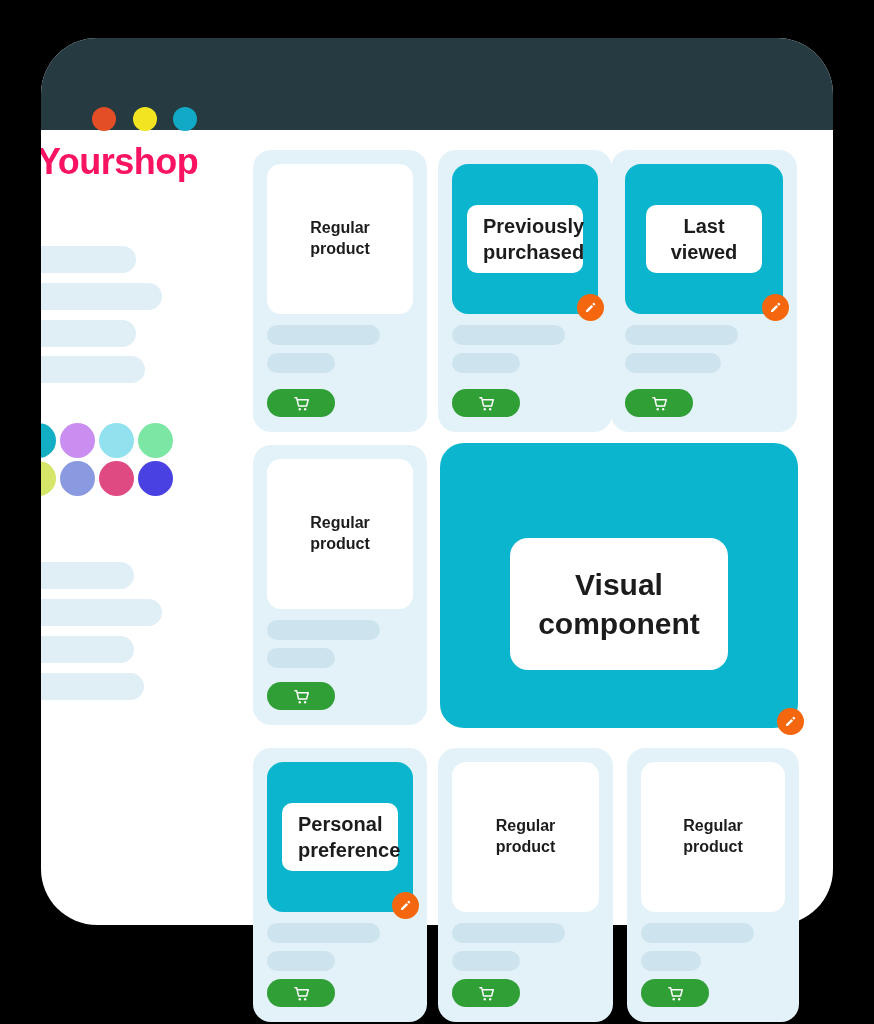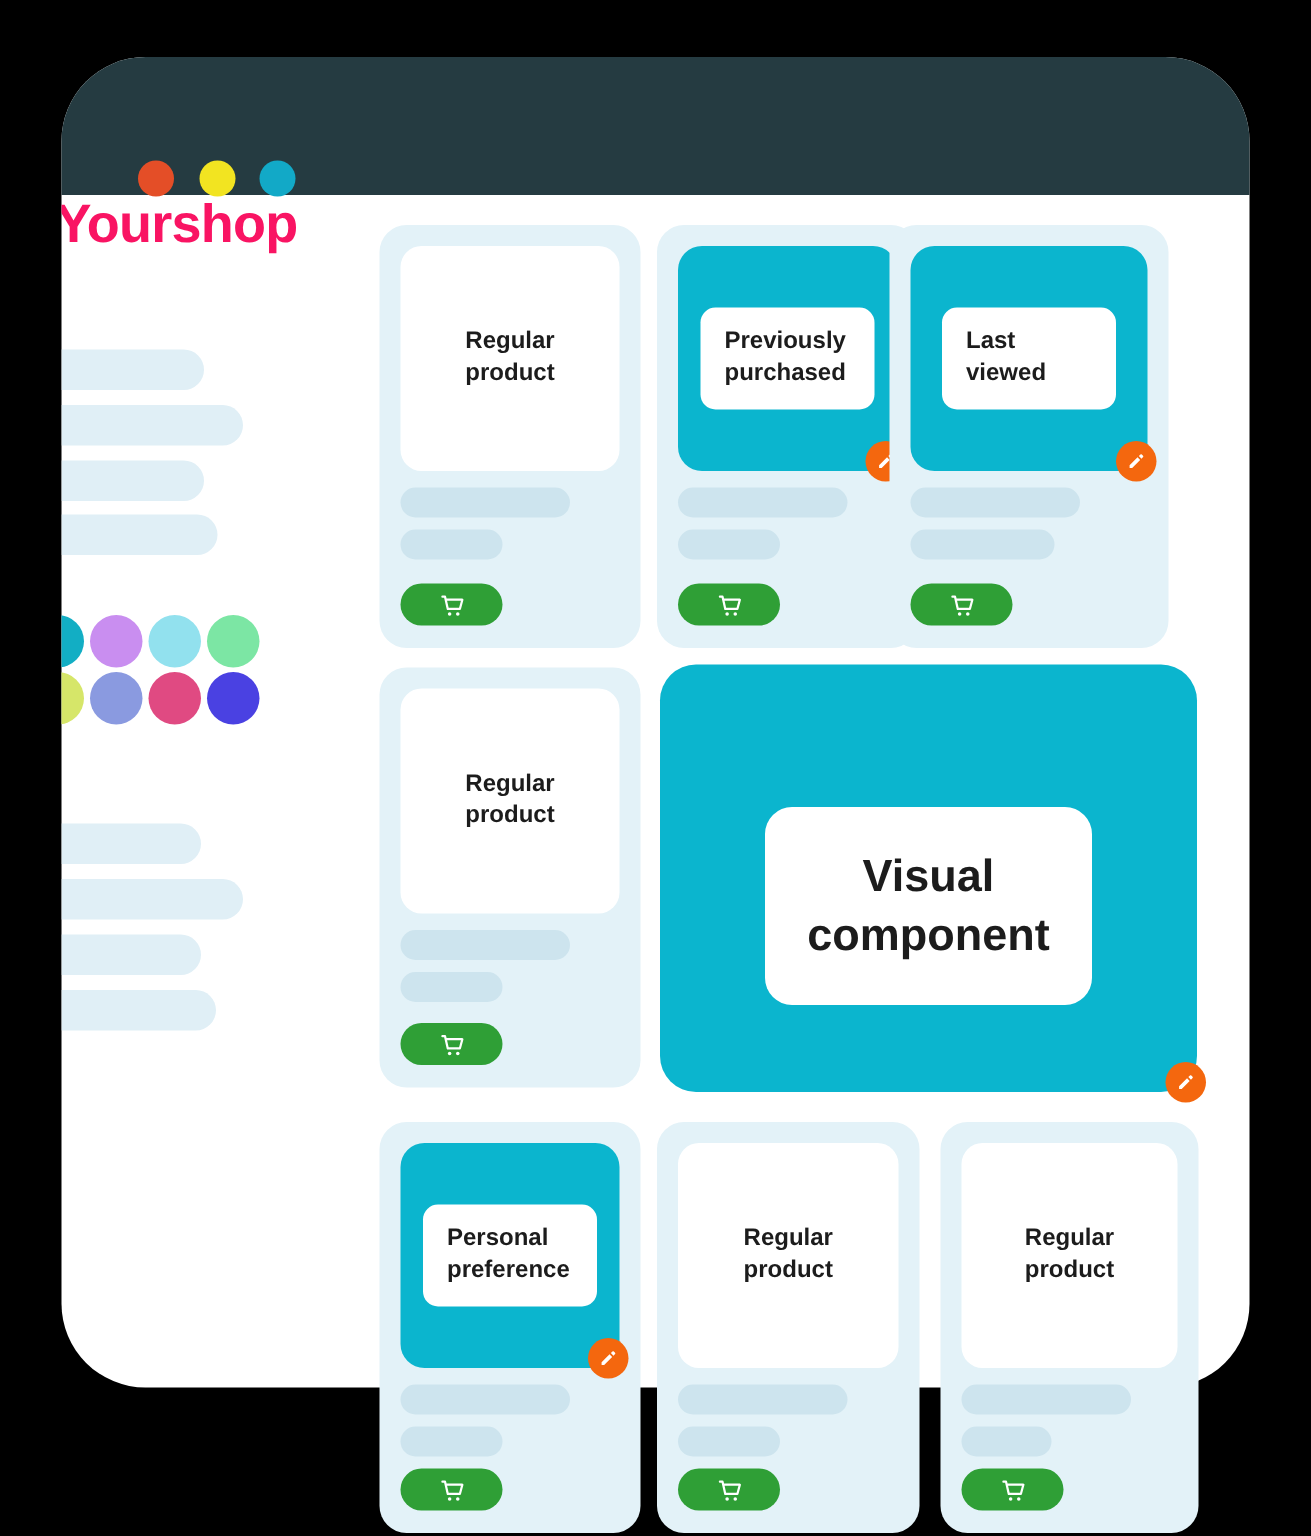--- a/index.html
+++ b/index.html
@@ -7,40 +7,40 @@
          font-family:"Liberation Sans","DejaVu Sans",sans-serif;}
 
   
   .window{position:absolute;left:41px;top:38px;width:792px;height:887px;
           background:var(--window-bg);border-radius:56px;}
   .titlebar{position:absolute;left:0;top:0;width:100%;height:92px;
             background:var(--header-dark);border-radius:56px 56px 0 0;}
   .tl-dot{position:absolute;top:69px;width:24px;height:24px;border-radius:50%;}
 
   
-  .sidebar{position:absolute;left:41px;top:112px;width:215px;height:794px;overflow:hidden;}
+  .sidebar{position:absolute;left:41px;top:125px;width:215px;height:794px;overflow:hidden;}
   .logo{position:absolute;left:-4px;top:16px;font-size:36px;font-weight:700;
         letter-spacing:-.5px;color:var(--logo-pink);white-space:nowrap;}
   .nav-bar{position:absolute;left:0;height:27px;background:var(--sidebar-placeholder);
            border-radius:0 999px 999px 0;}
   .pal-dot{position:absolute;width:35px;height:35px;border-radius:50%;}
 
   
   .card{position:absolute;background:var(--card-bg);border-radius:18px;
         box-sizing:border-box;padding:14px;display:flex;flex-direction:column;}
   .card-image{position:relative;height:150px;border-radius:14px;
               display:flex;align-items:center;justify-content:center;flex:0 0 auto;}
   .card-image.regular{background:var(--window-bg);}
   .card-image.highlight{background:var(--accent-teal);border-radius:16px;}
   .card-label{font-size:16px;line-height:1.3;font-weight:700;color:var(--label-text);
               text-align:center;max-width:100px;}
   .label-box{width:116px;height:68px;background:var(--window-bg);border-radius:10px;
              display:flex;align-items:center;justify-content:center;}
-  .label-box span{font-size:16px;line-height:1.3;font-weight:700;color:var(--label-text);
-                  max-width:84px;display:inline-block;}
+  .label-box span{font-size:20px;line-height:1.3;font-weight:700;color:var(--label-text);
+                  text-align:center;max-width:84px;display:inline-block;}
   .ph-bar{height:20px;border-radius:999px;background:var(--card-placeholder);flex:0 0 auto;}
   .ph-bar.long{width:113px;margin-top:11px;}
   .ph-bar.short{width:68px;margin-top:8px;}
   .cart-btn{margin-top:auto;margin-bottom:1px;width:68px;height:28px;border:none;
             border-radius:14px;background:var(--cart-green);display:flex;
             align-items:center;justify-content:center;cursor:pointer;padding:0;}
   .cart-btn svg{display:block;}
   .edit-badge{position:absolute;right:-6px;bottom:-7px;width:27px;height:27px;
               border-radius:50%;background:var(--edit-orange);display:flex;
               align-items:center;justify-content:center;cursor:pointer;}
@@ -132,21 +132,21 @@
       <span>
         <svg width="21" height="21" viewBox="0 0 24 24">
             <path d="M4.5 5.5h2l2.1 9.3h9.2l1.9-7H7.2" fill="none" stroke="#fff" stroke-width="1.7" stroke-linecap="round" stroke-linejoin="round"></path>
             <circle cx="10" cy="18.6" r="1.35" fill="#fff"></circle>
             <circle cx="16.2" cy="18.6" r="1.35" fill="#fff"></circle>
           </svg>
       </span>
     </button>
   </div>
 
-  <div class="card" style="left:593px;top:150px;width:186px;height:282px">
+  <div class="card" style="left:611px;top:150px;width:186px;height:282px">
     <div class="card-image highlight">
       <div class="label-box">
         <span>Last viewed</span>
       </div>
       <div class="edit-badge">
         <span>
           <svg width="13" height="13" viewBox="0 0 24 24">
               <path d="M13.6 7.2l3.2 3.2L7 20.2H3.8V17L13.6 7.2zm1.6-1.6l2-2c.45-.45 1.2-.45 1.65 0l1.55 1.55c.45.45.45 1.2 0 1.65l-2 2-3.2-3.2z" fill="#fff"></path>
             </svg>
         </span>

